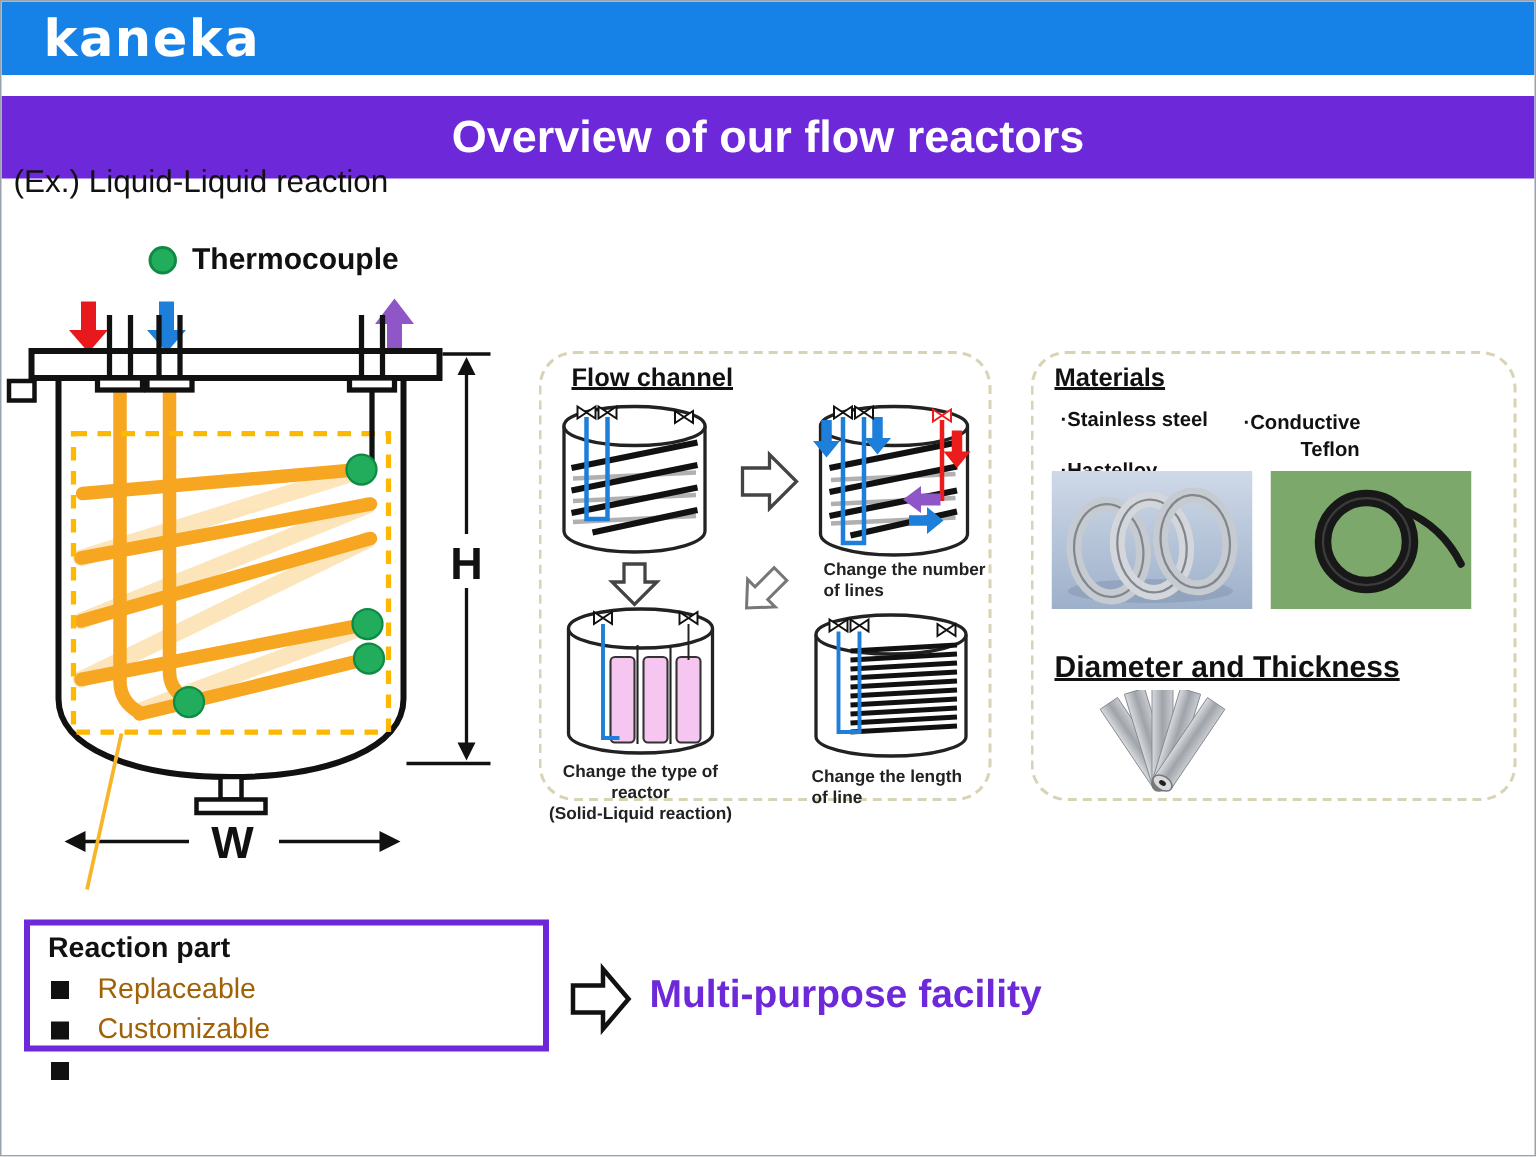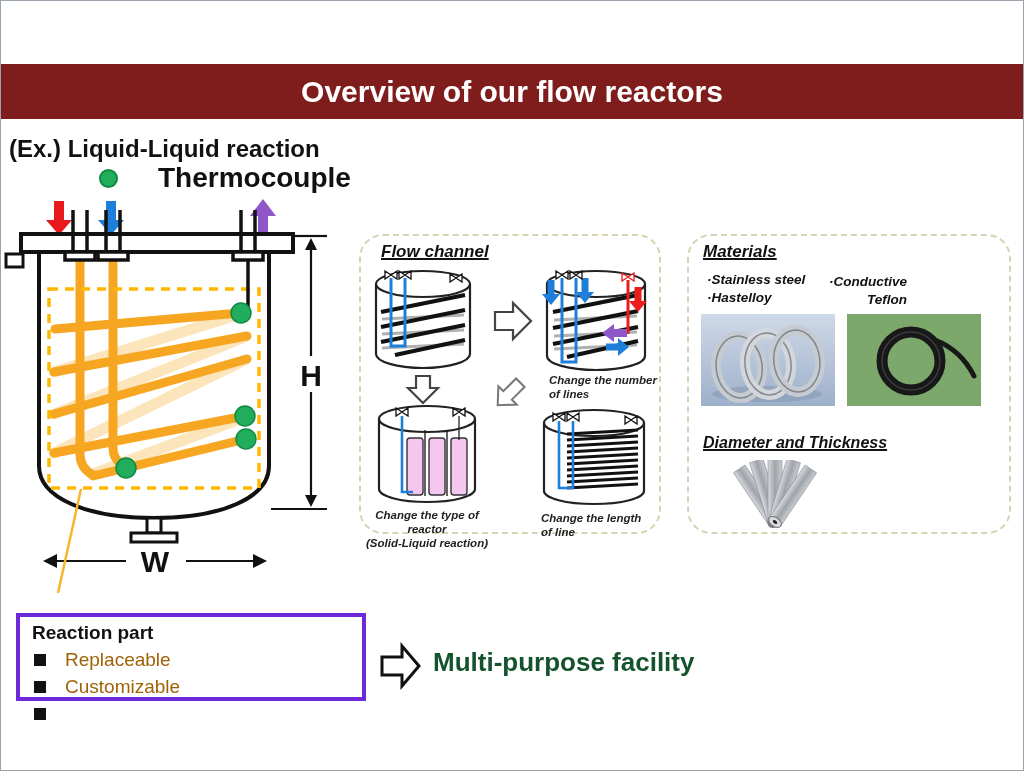--- a/index.html
+++ b/index.html
@@ -3,54 +3,57 @@
 <meta charset="utf-8">
 <style>
   html,body{margin:0;padding:0;background:#e8e8e8;}
   .slide{position:relative;width:1024px;height:771px;background:#fff;border:1px solid #9aa3ab;
          box-sizing:border-box;overflow:hidden;font-family:"Liberation Sans",sans-serif;color:#111;}
   .abs{position:absolute;}
   
   .topbar{left:0;top:0;width:1022px;height:49px;background:#1682e8;}
   .logo{left:28px;top:5px;color:#fff;font-size:34px;font-weight:800;letter-spacing:1px;
         font-family:"DejaVu Sans",sans-serif;}
-  .banner{left:0;top:63px;width:1022px;height:55px;background:#7f1d1d;display:flex;
+  .banner{left:0;top:63px;width:1022px;height:55px;background:#6d28d9;display:flex;
           align-items:center;justify-content:center;}
   .banner-title{color:#fff;font-size:30px;font-weight:bold;}
   
-  .ex-heading{left:8px;top:134px;font-size:24px;font-weight:bold;}
+  .ex-heading{left:8px;top:109px;font-size:21px;font-weight:normal;}
   .legend{left:98px;top:161px;display:flex;align-items:center;gap:10px;}
   .tc-dot{width:19px;height:19px;border-radius:50%;background:#22ad5c;border:2px solid #0e8a44;box-sizing:border-box;}
-  .legend-label{font-size:28px;font-weight:bold;margin-left:30px;}
-  
-  .panel{border:2px dashed #d9d3b5;border-radius:24px;background:#fff;box-sizing:border-box;font-style:italic;}
+  .legend-label{font-size:20px;font-weight:bold;}
+  
+  .panel{border:2px dashed #d9d3b5;border-radius:24px;background:#fff;box-sizing:border-box;}
   .flow-panel{left:358px;top:233px;width:302px;height:300px;}
   .mat-panel{left:686px;top:233px;width:324px;height:300px;}
   .ptitle{font-weight:bold;font-size:17px;text-decoration:underline;text-decoration-thickness:2px;white-space:nowrap;}
   .cap{font-size:11.5px;font-weight:bold;color:#222;line-height:1.22;}
   .mat-item{font-size:13.5px;font-weight:bold;white-space:nowrap;}
   
   .reaction-box{left:15px;top:612px;width:350px;height:88px;border:4px solid #6d28d9;background:#fff;box-sizing:border-box;}
   .rp-title{margin:5px 0 2px 12px;font-size:19px;font-weight:bold;}
   .rp-row{display:flex;align-items:center;margin:0 0 0 14px;height:27px;}
   .sq{width:12px;height:12px;background:#111;margin-right:19px;flex:none;}
   .rp-text{font-size:19px;color:#a16207;}
-  .conclusion{left:432px;top:646px;font-size:26px;font-weight:bold;color:#14532d;}
+  .conclusion{left:432px;top:646px;font-size:26px;font-weight:bold;color:#6d28d9;}
   
   .footer{left:690px;top:728px;width:334px;height:39px;background:#1a80df;display:flex;
           align-items:center;justify-content:center;}
   .footer-text{color:#fff;font-size:20px;letter-spacing:1px;}
   svg{display:block;}
   svg text{font-family:"Liberation Sans",sans-serif;}
 </style>
 </head>
 <body>
 
 <div class="slide">
 
+  <div class="abs topbar">
+    <div class="abs logo">kaneka</div>
+  </div>
 
   <div class="abs banner">
     <div class="banner-title">Overview of our flow reactors</div>
   </div>
 
   <div class="abs ex-heading">(Ex.) Liquid-Liquid reaction</div>
   <div class="abs legend">
     <span class="tc-dot"></span>
     <span class="legend-label">Thermocouple</span>
   </div>
@@ -235,21 +238,21 @@
     </div>
     <div class="abs cap" style="left:180px;top:275px;width:110px">
       <div>Change the length</div>
       <div>of line</div>
     </div>
   </div>
 
   <div class="abs panel mat-panel">
     <div class="abs ptitle" style="left:14px;top:6px">Materials</div>
     <div class="abs mat-item" style="left:18px;top:36px">·Stainless steel</div>
-    <div class="abs mat-item" style="left:18px;top:54px">·Hastelloy</div>
+    <div class="abs mat-item" style="left:18px;top:70px">·Hastelloy</div>
     <div class="abs mat-item" style="left:140px;top:38px">·Conductive</div>
     <div class="abs mat-item" style="left:178px;top:56px">Teflon</div>
 
     <svg class="abs" style="left:12px;top:78px" width="134" height="92" viewBox="0 0 134 92">
       <defs>
         <linearGradient id="bgB" x1="0" y1="0" x2="0" y2="1">
           <stop offset="0" stop-color="#cfd9e8"></stop>
             <stop offset="1" stop-color="#9db0ca"></stop>
         </linearGradient>
       </defs>
@@ -264,21 +267,21 @@
         <ellipse cx="96" cy="50" rx="23" ry="31" stroke="#82878d" stroke-width="1.5"></ellipse>
       </g>
     </svg>
 
     <svg class="abs" style="left:158px;top:78px" width="134" height="92" viewBox="0 0 134 92">
       <rect width="134" height="92" fill="#7ca96b"></rect>
       <circle cx="64" cy="47" r="29" fill="none" stroke="#181818" stroke-width="11"></circle>
       <circle cx="64" cy="47" r="29" fill="none" stroke="#3c3c3c" stroke-width="1.5"></circle>
       <path d="M88 26 C106 33 119 46 127 62" fill="none" stroke="#181818" stroke-width="5" stroke-linecap="round"></path>
     </svg>
-    <div class="abs ptitle" style="left:14px;top:198px;font-size:16px">Diameter and Thickness</div>
+    <div class="abs ptitle" style="left:14px;top:198px;font-size:20px">Diameter and Thickness</div>
 
     <svg class="abs" style="left:8px;top:224px" width="156" height="70" viewBox="0 0 156 70">
       <defs>
         <linearGradient id="tubeG" x1="0" y1="0" x2="1" y2="0">
           <stop offset="0" stop-color="#d8dbde"></stop>
             <stop offset="0.5" stop-color="#9fa4aa"></stop>
             <stop offset="1" stop-color="#c9ccd0"></stop>
         </linearGradient>
       </defs>
       <g>

